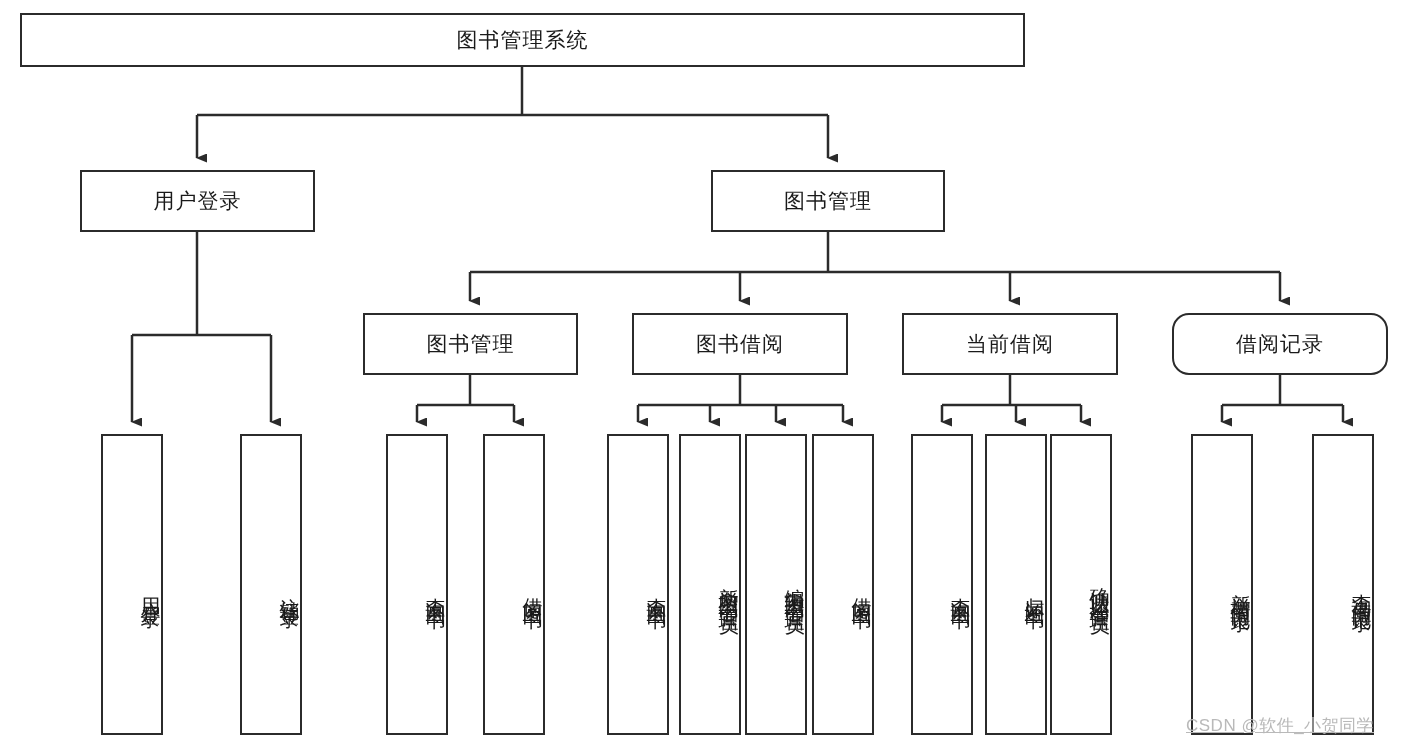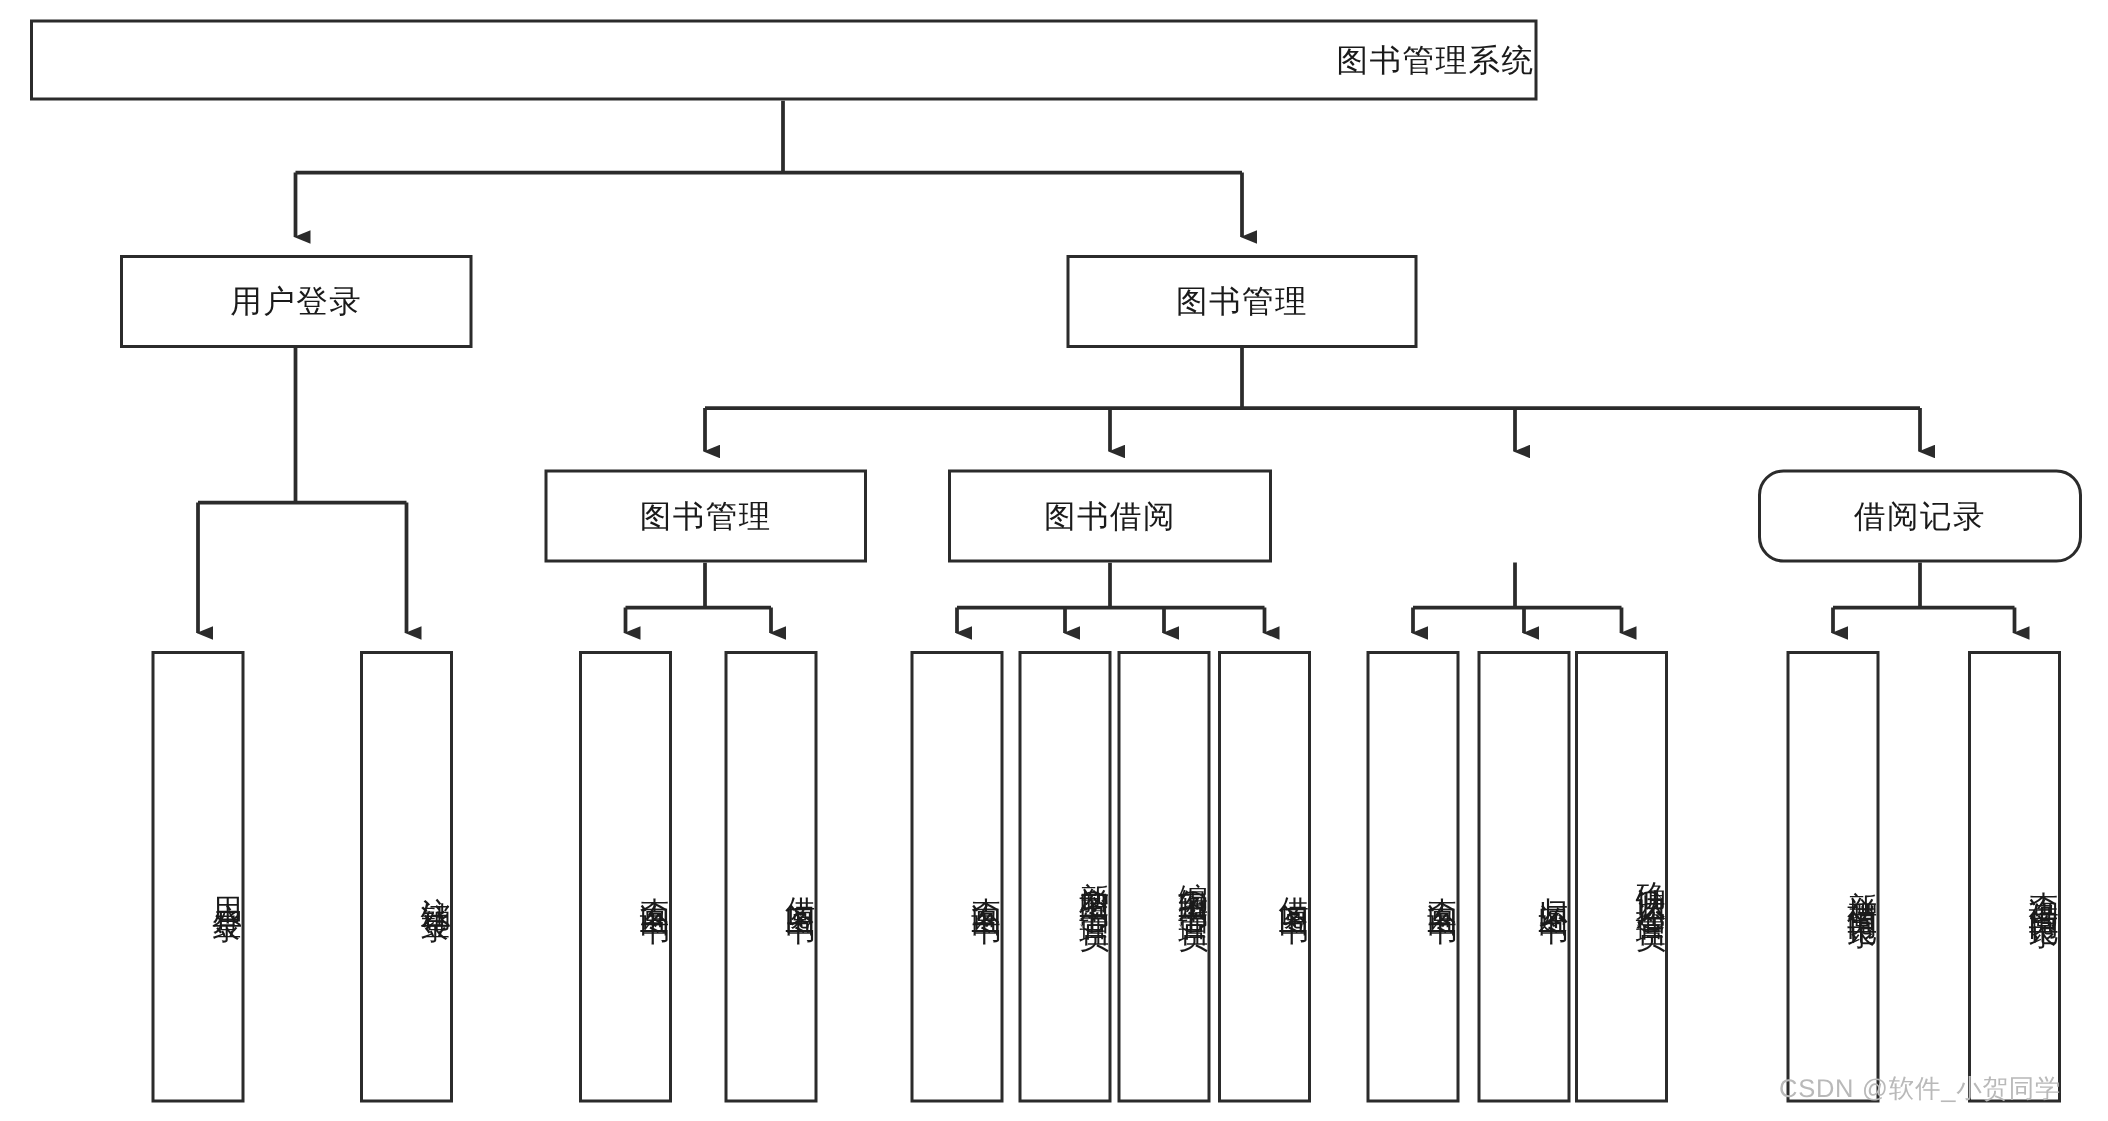--- a/index.html
+++ b/index.html
@@ -59,20 +59,21 @@
     white-space: nowrap;
   }
   .watermark {
     position: absolute;
     left: 1186px;
     top: 714px;
     font-size: 17px;
     color: #b9b9b9;
     white-space: nowrap;
     letter-spacing: 0.5px;
+    text-decoration: underline;
   }
 </style>
 </head>
 <body>
 
 <div id="diagram-root">
 
   <svg class="lines" viewBox="0 0 1405 747" xmlns="http://www.w3.org/2000/svg">
     <defs>
       <marker id="arrowhead" markerWidth="9" markerHeight="11" refX="4.5" refY="10" orient="auto" markerUnits="userSpaceOnUse">
@@ -119,36 +120,39 @@
       <path d="M 1016,405 L 1016,422" marker-end="url(#arrowhead)"></path>
       <path d="M 1081,405 L 1081,422" marker-end="url(#arrowhead)"></path>
 
       <path d="M 1280,375 L 1280,405"></path>
       <path d="M 1222,405 L 1343,405"></path>
       <path d="M 1222,405 L 1222,422" marker-end="url(#arrowhead)"></path>
       <path d="M 1343,405 L 1343,422" marker-end="url(#arrowhead)"></path>
     </g>
   </svg>
 
-  <div class="node horiz" style="left: 20px; top: 13px; width: 1005px; height: 54px; justify-content: flex-end;">
+  <div class="node horiz" style="left: 20px; top: 13px; width: 1005px; height: 54px;">
     <span>图书管理系统</span>
   </div>
 
   <div class="node horiz" style="left: 80px; top: 170px; width: 235px; height: 62px;">
     <span>用户登录</span>
   </div>
   <div class="node horiz" style="left: 711px; top: 170px; width: 234px; height: 62px;">
     <span>图书管理</span>
   </div>
 
   <div class="node horiz" style="left: 363px; top: 313px; width: 215px; height: 62px;">
     <span>图书管理</span>
   </div>
   <div class="node horiz" style="left: 632px; top: 313px; width: 216px; height: 62px;">
     <span>图书借阅</span>
+  </div>
+  <div class="node horiz" style="left: 902px; top: 313px; width: 216px; height: 62px;">
+    <span>当前借阅</span>
   </div>
   <div class="node horiz" style="left: 1172px; top: 313px; width: 216px; height: 62px; border-radius: 17px;">
     <span>借阅记录</span>
   </div>
 
   <div class="node leaf" style="left: 101px; top: 434px; width: 62px; height: 301px;">
     <span class="leaf-text">用户登录</span>
   </div>
   <div class="node leaf" style="left: 240px; top: 434px; width: 62px; height: 301px;">
     <span class="leaf-text">注销登录</span>

